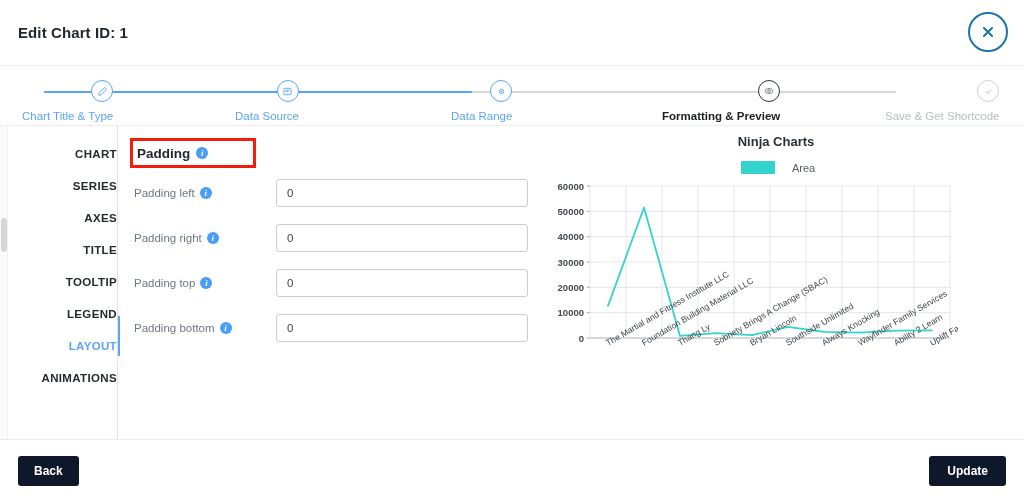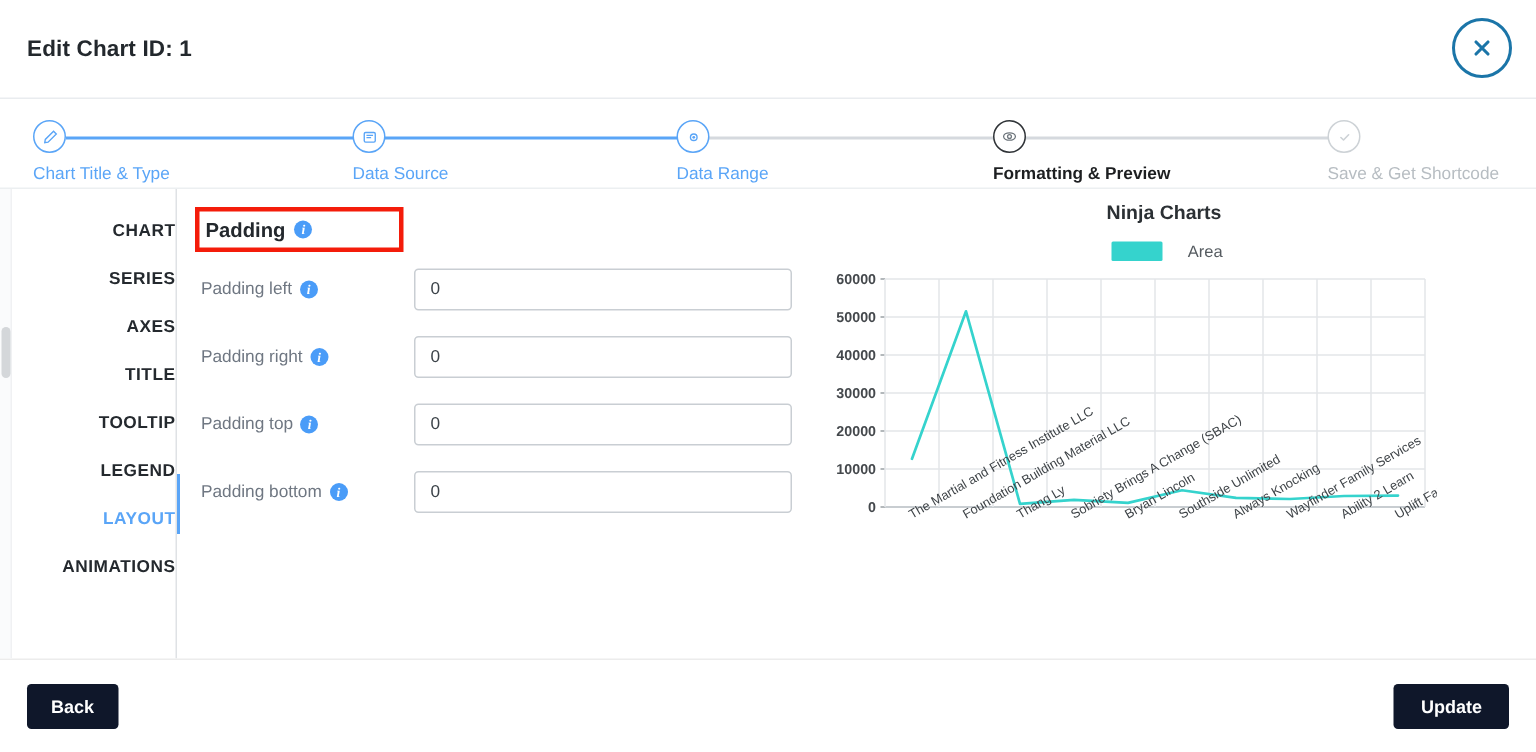--- a/index.html
+++ b/index.html
@@ -43,21 +43,21 @@
     position: relative;
     border-bottom: 1px solid #eceff1;
     padding: 0 14px;
   }
   .stepper-inner { position: relative; height: 100%; }
   .step-line {
     position: absolute; top: 25px; height: 2px; z-index: 0;
   }
   .step {
     position: absolute; top: 14px;
-    display: flex; flex-direction: column; align-items: flex-start;
+    display: flex; flex-direction: column; align-items: flex-end;
     z-index: 2; cursor: pointer;
   }
   .step-dot {
     width: 22px; height: 22px; border-radius: 50%;
     background: #fff;
     display: flex; align-items: center; justify-content: center;
   }
   .step-label {
     margin-top: 8px; font-size: 11.5px; white-space: nowrap;
   }
@@ -105,21 +105,21 @@
   .settings-form {
     flex: 0 0 420px;
     padding: 12px 0 0 10px;
     position: relative;
   }
   .section-head {
     display: inline-flex; align-items: center; gap: 6px;
     font-size: 13.5px; font-weight: bold; color: #23282d;
     padding: 5px 8px 5px 4px;
     border: 3px solid #f41c0a;
-    width: 139px; height: 30px;
+    width: 126px; height: 30px;
     margin-left: 2px;
   }
   .field-row {
     display: flex; align-items: center;
     height: 40px; margin-top: 5px;
   }
   .field-label {
     flex: 0 0 148px;
     font-size: 11.5px; color: #6f7782;
     display: flex; align-items: flex-start; gap: 5px;

